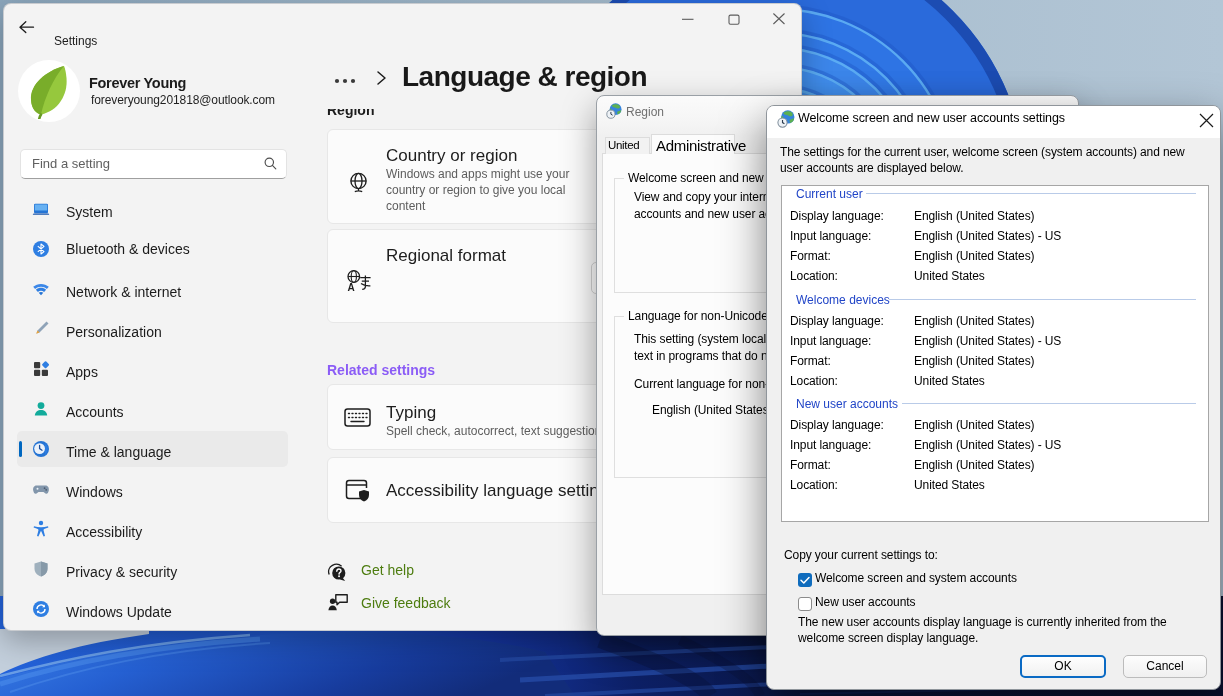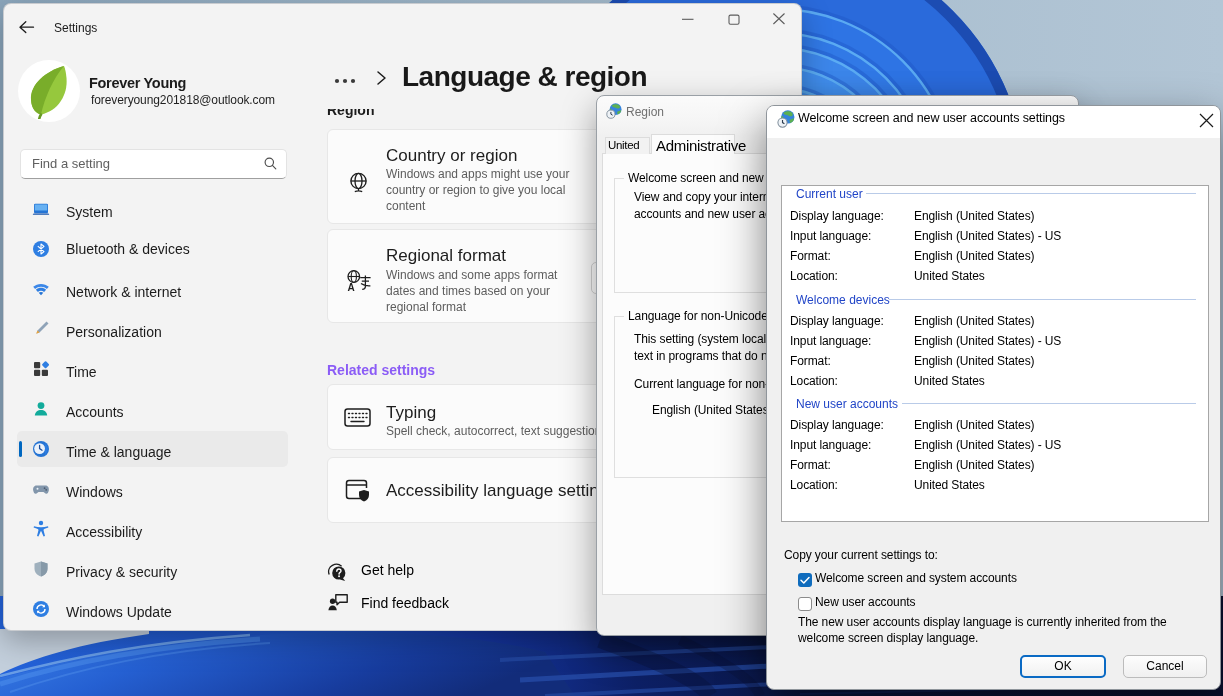--- a/index.html
+++ b/index.html
@@ -7,21 +7,21 @@
   .abs{position:absolute;}
   #stage{position:relative;width:1223px;height:696px;overflow:hidden;background:#9db4c8;}
   
   #win{position:absolute;left:3px;top:3px;width:799px;height:628px;background:#f3f3f3;
     border-radius:8px;box-shadow:0 10px 30px rgba(0,0,0,.28);border:1px solid rgba(120,130,140,.35);box-sizing:border-box;}
   .navlbl{font-size:14px;color:#1b1b1b;}
   .cardt{font-size:17px;color:#1d1d1d;}
   .cardd{font-size:12px;line-height:16px;color:#5d5d5d;}
   .card{position:absolute;left:323px;width:449px;background:#fbfbfb;border:1px solid #e7e7e7;
     border-radius:6px;box-sizing:border-box;}
-  .lnk{font-size:14px;color:#000000;}
+  .lnk{font-size:14px;color:#4d7c0f;}
   
   .d12{font-size:12px;color:#000;letter-spacing:-0.1px;}
   #regdlg{position:absolute;left:596px;top:95px;width:483px;height:541px;background:linear-gradient(180deg,#fbfbfb 0,#f5f5f5 26px,#f0f0f0 40px);
     border-radius:8px;border:1px solid #9aa0a6;box-sizing:border-box;box-shadow:0 14px 34px rgba(0,0,0,.38);}
   #weldlg{position:absolute;left:766px;top:105px;width:455px;height:585px;background:#f0f0f0;
     border-radius:8px;border:1px solid #8f959b;box-sizing:border-box;box-shadow:0 18px 44px rgba(0,0,0,.5);}
   .bluehdr{font-size:12px;color:#2145c7;}
   .row12{position:absolute;font-size:12px;color:#000;letter-spacing:-0.1px;}
 </style>
 </head>
@@ -88,21 +88,21 @@
   <path d="M600,640 C660,662 700,680 710,696" stroke="#0a1236" stroke-width="16" fill="none" opacity="0.35"></path>
   <path d="M680,640 C730,664 755,682 760,696" stroke="#0a1236" stroke-width="10" fill="none" opacity="0.3"></path>
   <path d="M800,694 L1020,689" stroke="#12276a" stroke-width="2" fill="none" opacity="0.5"></path>
 </svg>
 
 <div id="win">
 
   <svg class="abs" style="left:13px;top:15px" width="20" height="17" viewBox="0 0 20 17">
     <path d="M3 8.2 H16.5 M3 8.2 L8.8 2.8 M3 8.2 L8.8 13.6" stroke="#1b1b1b" stroke-width="1.3" fill="none" stroke-linecap="round"></path>
   </svg>
-  <div class="abs" style="left:50px;top:17px;font-size:12px;color:#1b1b1b;">Settings</div>
+  <div class="abs" style="left:50px;top:30px;font-size:12px;color:#1b1b1b;">Settings</div>
   <svg class="abs" style="left:672px;top:4px" width="120" height="24" viewBox="0 0 120 24">
     <path d="M6 11.3 H17.5" stroke="#5c5c5c" stroke-width="1.1"></path>
     <rect x="53" y="7.1" width="10" height="9.2" rx="1.5" fill="none" stroke="#5c5c5c" stroke-width="1.1"></rect>
     <path d="M97.4 5.5 L108.5 16 M108.5 5.5 L97.4 16" stroke="#5c5c5c" stroke-width="1.1"></path>
   </svg>
 
   <div class="abs" style="left:14px;top:56px;width:62px;height:62px;border-radius:50%;background:#fff;"></div>
   <svg class="abs" style="left:22px;top:61px" width="48" height="54" viewBox="0 0 48 54">
     <path d="M38 1 C20 6 4 19 5 35 C5.7 44 10 48.5 15 49.5 C32 46 42 30 40.5 13 C40 8 39.2 3.5 38 1 Z" fill="#96c83d"></path>
     <path d="M38 1 C20 6 4 19 5 35 C5.7 44 10 48.5 15 49.5 C19 32 27 14 38 1 Z" fill="#79ad2a"></path>
@@ -142,21 +142,21 @@
     <path d="M14.5 1.5 L16.5 3.5 L7.5 12.5 L4.5 13.5 L5.5 10.5 Z" fill="#8fa3b8"></path>
     <path d="M5.5 10.5 L7.5 12.5 L4.2 13.8 Z" fill="#e8a33d"></path>
   </svg>
   <div class="abs navlbl" style="left:62px;top:320px;">Personalization</div>
   <svg class="abs" style="left:28px;top:356px" width="18" height="18" viewBox="0 0 18 18">
     <rect x="2" y="2" width="6.2" height="6.2" rx="1" fill="#3a3a3a"></rect>
     <rect x="2" y="9.8" width="6.2" height="6.2" rx="1" fill="#3a3a3a"></rect>
     <rect x="9.8" y="9.8" width="6.2" height="6.2" rx="1" fill="#3a3a3a"></rect>
     <rect x="10.8" y="2" width="5.5" height="5.5" rx="1" fill="#2e7ee2" transform="rotate(45 13.5 4.8)"></rect>
   </svg>
-  <div class="abs navlbl" style="left:62px;top:360px;">Time</div>
+  <div class="abs navlbl" style="left:62px;top:360px;">Apps</div>
   <svg class="abs" style="left:28px;top:396px" width="18" height="18" viewBox="0 0 18 18">
     <circle cx="9" cy="5.6" r="3.4" fill="#12ab9b"></circle>
     <path d="M2.8 15.5 C3.2 11.8 5.8 10 9 10 C12.2 10 14.8 11.8 15.2 15.5 Z" fill="#12ab9b"></path>
   </svg>
   <div class="abs navlbl" style="left:62px;top:400px;">Accounts</div>
   <svg class="abs" style="left:28px;top:436px" width="18" height="18" viewBox="0 0 18 18">
     <circle cx="9" cy="9" r="8" fill="#2574d4"></circle>
     <circle cx="7.6" cy="8.6" r="5.4" fill="#eaf1fa"></circle>
     <path d="M7.6 5.4 V8.6 L10 10.2" stroke="#1d4f9c" stroke-width="1.3" fill="none" stroke-linecap="round"></path>
     <path d="M13 3 A8 8 0 0 1 13 15 Z" fill="#2e7ee2" opacity="0.85"></path>
@@ -213,21 +213,20 @@
   <div class="card" style="top:225px;height:94px;"></div>
   <div class="abs" style="left:587px;top:258px;width:110px;height:32px;background:#fdfdfd;border:1px solid #d2d2d2;border-radius:5px;box-sizing:border-box;"></div>
   <svg class="abs" style="left:342px;top:265px" width="26" height="24" viewBox="0 0 26 24">
     <circle cx="7.8" cy="7.5" r="5.8" fill="none" stroke="#1d1d1d" stroke-width="1.3"></circle>
     <ellipse cx="7.8" cy="7.5" rx="2.6" ry="5.8" fill="none" stroke="#1d1d1d" stroke-width="1.1"></ellipse>
     <path d="M2.2 7.5 H13.4" stroke="#1d1d1d" stroke-width="1.1"></path>
     <text x="1.6" y="22" font-size="10" font-weight="bold" fill="#1d1d1d" font-family="Liberation Sans">A</text>
     <path d="M14.2 8.6 H24.6 M19.4 6.4 V8.6 M15.8 12 H23 M19.4 8.6 V17.6 C19.4 19.4 18.2 20.4 16.2 20.4 M15 14.6 C17 16.2 21.4 17 24.4 16.8" stroke="#1d1d1d" stroke-width="1.25" fill="none"></path>
   </svg>
   <div class="abs cardt" style="left:382px;top:242px;">Regional format</div>
-  <div class="abs cardd" style="left:382px;top:263px;">Windows and some apps format<br>dates and times based on your<br>regional format</div>
 
   <div class="abs" style="left:323px;top:358px;font-size:14px;font-weight:600;color:#8b5cf6;">Related settings</div>
 
   <div class="card" style="top:380px;height:66px;"></div>
   <svg class="abs" style="left:340px;top:404px" width="27" height="20" viewBox="0 0 27 20">
     <rect x="1" y="1" width="25" height="17" rx="2.5" fill="none" stroke="#1d1d1d" stroke-width="1.5"></rect>
     <path d="M4.5 5.5 h1 M8 5.5 h1 M11.5 5.5 h1 M15 5.5 h1 M18.5 5.5 h1 M22 5.5 h1 M4.5 9.5 h1 M8 9.5 h1 M11.5 9.5 h1 M15 9.5 h1 M18.5 9.5 h1 M22 9.5 h1 M7 13.5 h13" stroke="#1d1d1d" stroke-width="1.4" stroke-linecap="round"></path>
   </svg>
   <div class="abs cardt" style="left:382px;top:399px;">Typing</div>
   <div class="abs cardd" style="left:382px;top:419px;">Spell check, autocorrect, text suggestions</div>
@@ -246,21 +245,21 @@
     <path d="M15.6 15.8 L18.2 19 L13 17.4 Z" fill="#1d1d1d"></path>
     <path d="M9.8 9.3 C9.8 7.8 10.7 7 11.9 7 C13.1 7 14 7.8 14 8.9 C14 10.1 12.5 10.4 12.1 11.4 L12.05 12.1" stroke="#fff" stroke-width="1.35" fill="none" stroke-linecap="round"></path>
     <circle cx="12.05" cy="14.3" r="0.95" fill="#fff"></circle>
   </svg>
   <div class="abs lnk" style="left:357px;top:558px;">Get help</div>
   <svg class="abs" style="left:324px;top:589px" width="22" height="22" viewBox="0 0 22 22">
     <circle cx="4.6" cy="8.2" r="2.7" fill="#1d1d1d"></circle>
     <path d="M0.4 17.2 C0.7 14 2.4 12.4 4.6 12.4 C6.8 12.4 8.5 14 8.8 17.2 Z" fill="#1d1d1d"></path>
     <path d="M7.8 1.8 H19.2 V9.2 H11.6 L9 11.8 V9.2 H7.8 Z" fill="none" stroke="#1d1d1d" stroke-width="1.4" stroke-linejoin="round"></path>
   </svg>
-  <div class="abs lnk" style="left:357px;top:591px;">Find feedback</div>
+  <div class="abs lnk" style="left:357px;top:591px;">Give feedback</div>
 </div>
 
 <div id="regdlg">
   <svg class="abs" style="left:9px;top:7px" width="16" height="16" viewBox="0 0 16 16">
     <circle cx="9.6" cy="6.2" r="5.9" fill="#3584dc"></circle>
     <path d="M5.6 2.6 C7.2 1 11.4 0.6 13.4 2.4 C14.6 3.6 14 5.4 12.4 5.6 C10.8 5.8 10.2 4.4 8.6 4.4 C7.2 4.4 6.2 3.6 5.6 2.6 Z" fill="#5cb052"></path>
     <path d="M12 8.2 C13.4 8.2 14.6 7.6 15.2 6.8 C15.3 9.2 13.6 11 11.8 11.5 C10.9 10.6 10.9 8.4 12 8.2 Z" fill="#5cb052"></path>
     <path d="M4.4 5.2 C5.6 5.6 6 6.8 5.6 7.8 C5.2 8.6 4.2 9 3.8 8.2 C3.5 7.2 3.8 6 4.4 5.2 Z" fill="#5cb052" opacity="0.9"></path>
     <circle cx="4.9" cy="11.2" r="4.1" fill="#eef2f6" stroke="#7d8b99" stroke-width="0.9"></circle>
     <path d="M4.9 8.9 V11.2 L6.6 12.2" stroke="#2e3e50" stroke-width="1" fill="none"></path>
@@ -292,20 +291,21 @@
     <path d="M5.6 2.6 C7.2 1 11.4 0.6 13.4 2.4 C14.6 3.6 14 5.4 12.4 5.6 C10.8 5.8 10.2 4.4 8.6 4.4 C7.2 4.4 6.2 3.6 5.6 2.6 Z" fill="#5cb052"></path>
     <path d="M12 8.2 C13.4 8.2 14.6 7.6 15.2 6.8 C15.3 9.2 13.6 11 11.8 11.5 C10.9 10.6 10.9 8.4 12 8.2 Z" fill="#5cb052"></path>
     <path d="M4.4 5.2 C5.6 5.6 6 6.8 5.6 7.8 C5.2 8.6 4.2 9 3.8 8.2 C3.5 7.2 3.8 6 4.4 5.2 Z" fill="#5cb052" opacity="0.9"></path>
     <circle cx="4.9" cy="11.2" r="4.1" fill="#eef2f6" stroke="#7d8b99" stroke-width="0.9"></circle>
     <path d="M4.9 8.9 V11.2 L6.6 12.2" stroke="#2e3e50" stroke-width="1" fill="none"></path>
   </svg>
   <div class="abs" style="left:31px;top:5px;font-size:12.5px;color:#000;letter-spacing:-0.1px;">Welcome screen and new user accounts settings</div>
   <svg class="abs" style="left:431px;top:6px" width="17" height="17" viewBox="0 0 17 17">
     <path d="M2 2 L15 15 M15 2 L2 15" stroke="#1b1b1b" stroke-width="1.2"></path>
   </svg>
+  <div class="abs d12" style="left:13px;top:38px;line-height:16px;">The settings for the current user, welcome screen (system accounts) and new<br>user accounts are displayed below.</div>
 
   <div class="abs" style="left:14px;top:79px;width:428px;height:337px;background:#fff;border:1px solid #a6a6a6;box-sizing:border-box;"></div>
 
   <div class="abs bluehdr" style="left:29px;top:81px;">Current user</div>
   <div class="abs" style="left:99px;top:87px;width:330px;height:1px;background:#b9cbe8;"></div>
   <div class="row12" style="left:23px;top:103px;">Display language:</div>
       <div class="row12" style="left:147px;top:103px;">English (United States)</div>
   <div class="row12" style="left:23px;top:123px;">Input language:</div>
       <div class="row12" style="left:147px;top:123px;">English (United States) - US</div>
   <div class="row12" style="left:23px;top:143px;">Format:</div>

